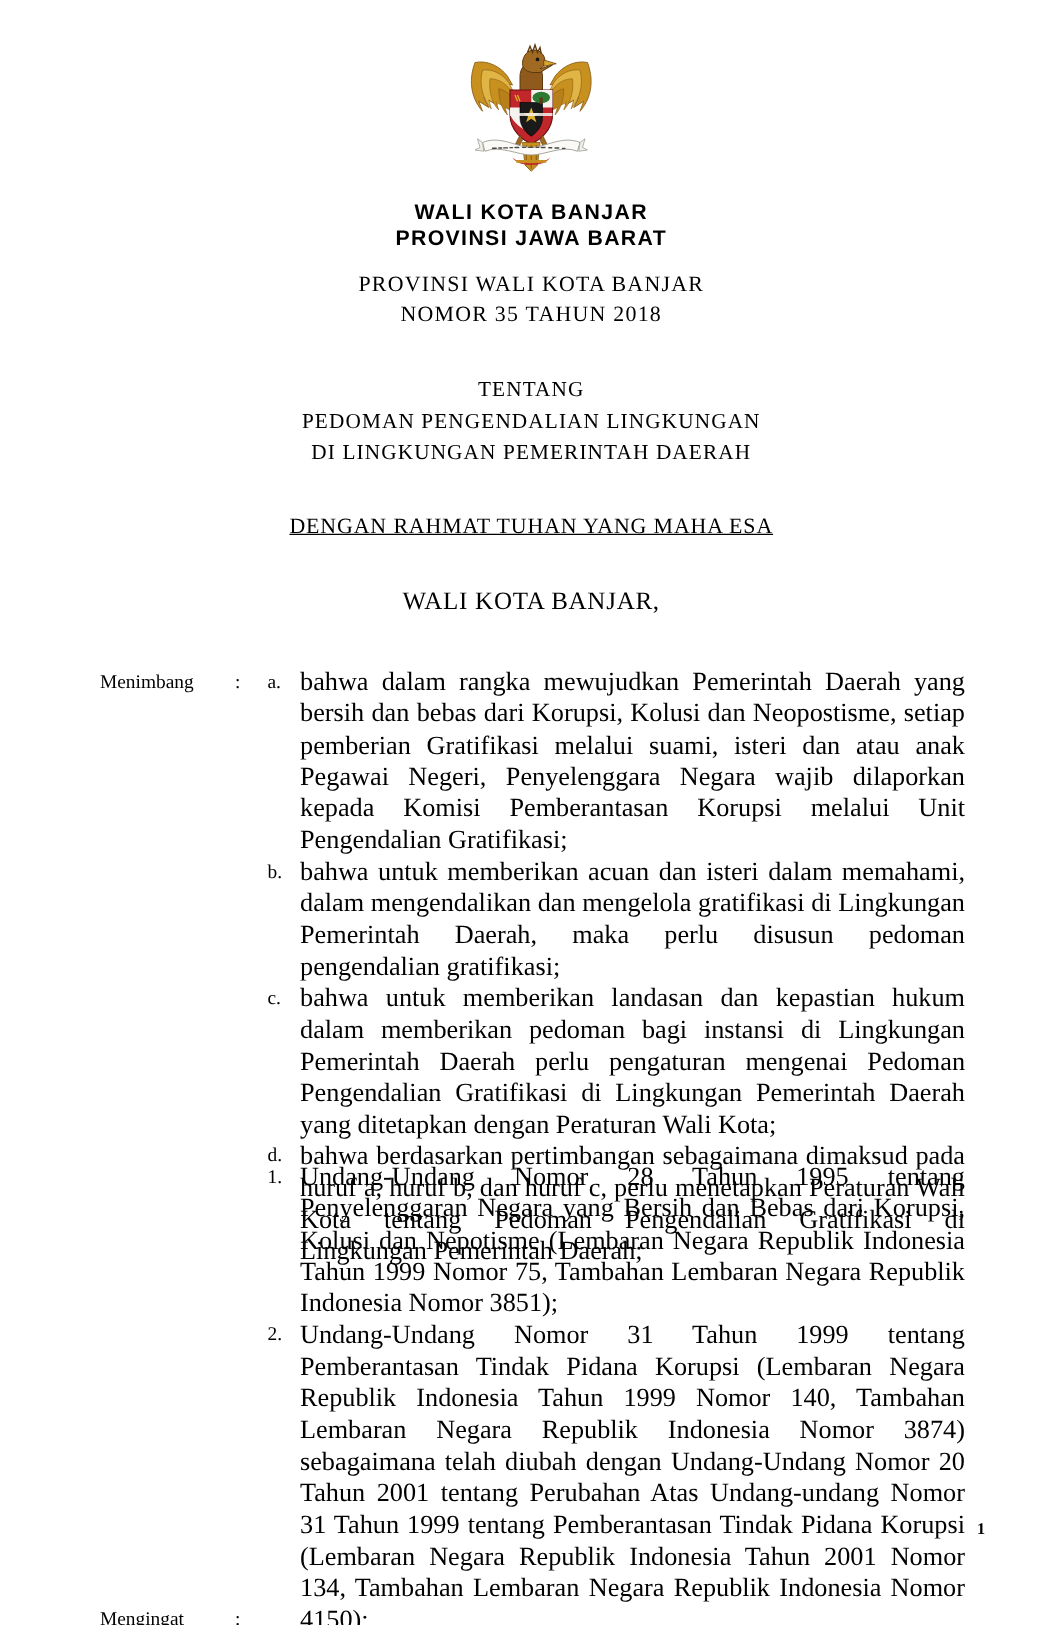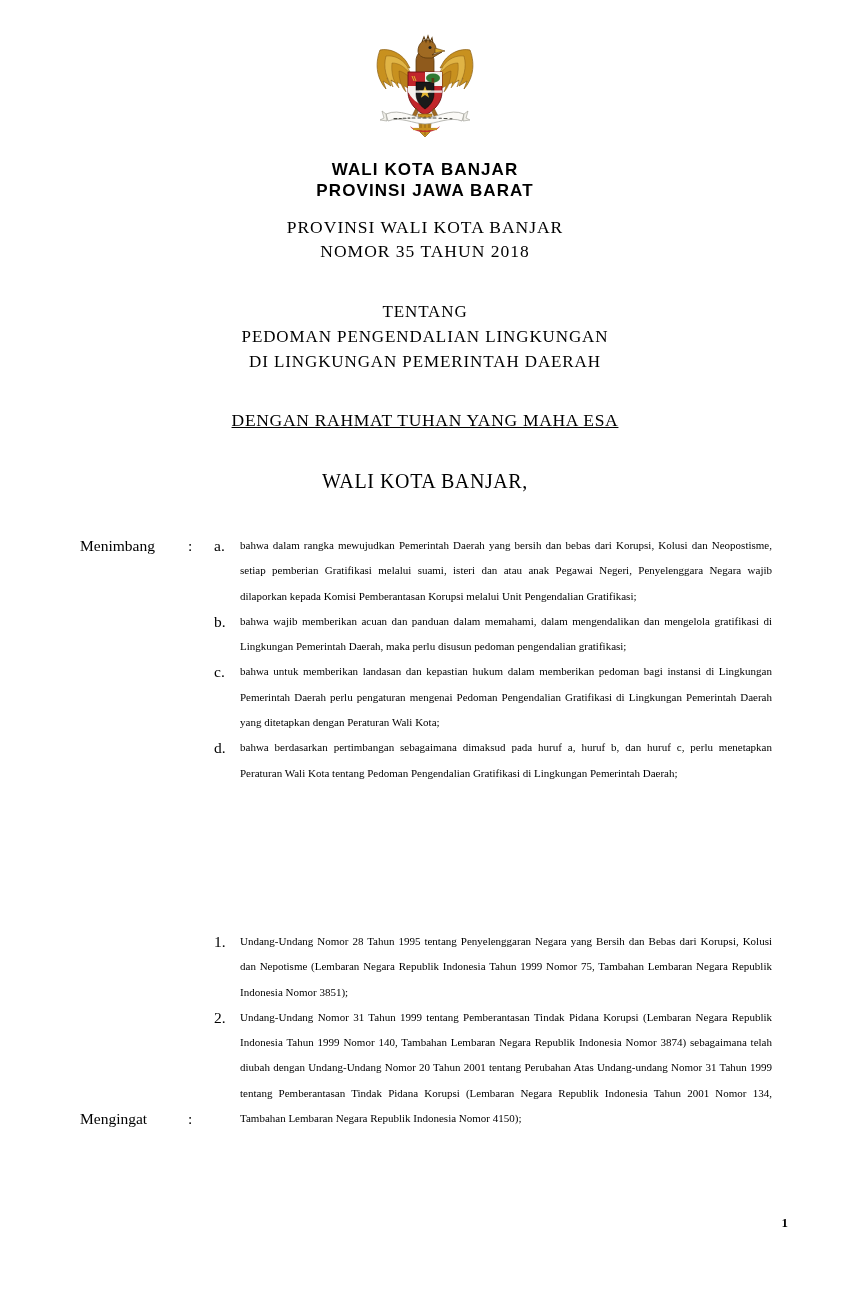--- a/index.html
+++ b/index.html
@@ -114,21 +114,21 @@
     align-items: flex-start;
   }
   .item-marker {
     width: 26px;
     flex: 0 0 26px;
     font-size: 15.5px;
     line-height: 25.3px;
   }
   .item-text {
     flex: 1 1 auto;
-    font-size: 11px;
+    font-size: 21px;
     line-height: 25.3px;
     text-align: justify;
     text-justify: inter-word;
     hyphens: none;
   }
 
   
   .page-number {
     position: absolute;
     right: 62px;
@@ -228,21 +228,21 @@
   <div class="clause-row" id="row-menimbang">
     <div class="label-cell">Menimbang</div>
     <div class="colon-cell">:</div>
     <div class="items-cell">
       <div class="item">
         <div class="item-marker">a.</div>
         <div class="item-text">bahwa dalam rangka mewujudkan Pemerintah Daerah yang bersih dan bebas dari Korupsi, Kolusi dan Neopostisme, setiap pemberian Gratifikasi melalui suami, isteri dan atau anak Pegawai Negeri, Penyelenggara Negara wajib dilaporkan kepada Komisi Pemberantasan Korupsi melalui Unit Pengendalian Gratifikasi;</div>
       </div>
       <div class="item">
         <div class="item-marker">b.</div>
-        <div class="item-text">bahwa wajib memberikan acuan dan panduan dalam memahami, dalam mengendalikan dan mengelola gratifikasi di Lingkungan Pemerintah Daerah, maka perlu disusun pedoman pengendalian gratifikasi;</div>
+        <div class="item-text">bahwa untuk memberikan acuan dan isteri dalam memahami, dalam mengendalikan dan mengelola gratifikasi di Lingkungan Pemerintah Daerah, maka perlu disusun pedoman pengendalian gratifikasi;</div>
       </div>
       <div class="item">
         <div class="item-marker">c.</div>
         <div class="item-text">bahwa untuk memberikan landasan dan kepastian hukum dalam memberikan pedoman bagi instansi di Lingkungan Pemerintah Daerah perlu pengaturan mengenai Pedoman Pengendalian Gratifikasi di Lingkungan Pemerintah Daerah yang ditetapkan dengan Peraturan Wali Kota;</div>
       </div>
       <div class="item">
         <div class="item-marker">d.</div>
         <div class="item-text">bahwa berdasarkan pertimbangan sebagaimana dimaksud pada huruf a, huruf b, dan huruf c, perlu menetapkan Peraturan Wali Kota tentang Pedoman Pengendalian Gratifikasi di Lingkungan Pemerintah Daerah;</div>
       </div>
     </div>

